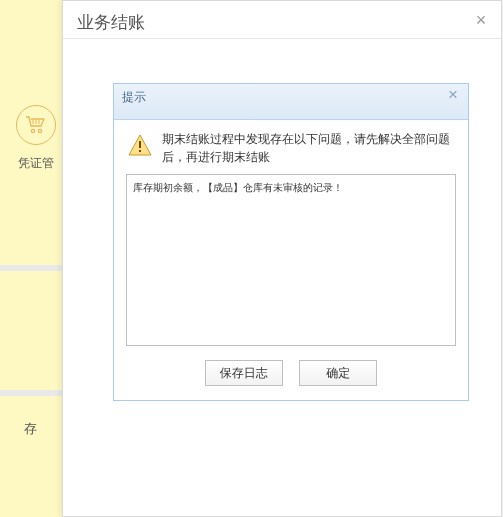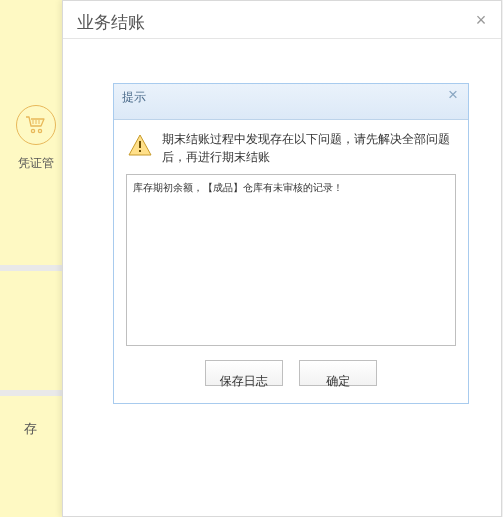--- a/index.html
+++ b/index.html
@@ -19,21 +19,21 @@
 .prompt{position:absolute;left:50px;top:82px;width:356px;background:#fff;border:1px solid #a8cbee}
 .prompt-head{height:36px;background:linear-gradient(#eaf2fb,#dce9f7);border-bottom:1px solid #bcd3ea;position:relative}
 .prompt-title{position:absolute;left:8px;top:5px;font-size:12px;color:#4b6b8b}
 .prompt-close{position:absolute;right:6px;top:3px;width:18px;height:18px;cursor:pointer;color:#8aa7c2;font-size:17px;line-height:16px;text-align:center}
 .prompt-body{padding:10px 12px 14px 12px}
 .msg-row{display:flex}
 .warn-icon{flex:none;width:28px;height:28px;margin-right:8px;margin-top:2px}
 .msg-text{font-size:12px;color:#333;line-height:18px}
 .details{margin-top:8px;width:100%;height:172px;border:1px solid #bfbfbf;background:#fff;font-size:10px;color:#333;resize:none;font-family:inherit;padding:4px 6px;outline:none;overflow-y:scroll;line-height:18px}
 .btn-row{margin-top:10px;text-align:center}
-.btn{display:inline-block;min-width:78px;height:26px;line-height:24px;border:1px solid #bfbfbf;background:linear-gradient(#fff,#f2f2f2);font-size:12px;color:#333;margin:0 6px;cursor:pointer;padding:8px 10px}
+.btn{display:inline-block;min-width:78px;height:26px;line-height:24px;border:1px solid #bfbfbf;background:linear-gradient(#fff,#f2f2f2);font-size:12px;color:#333;margin:0 6px;cursor:pointer;padding:0 10px}
 </style>
 </head>
 <body>
 
 <div class="bg">
   <div class="bg-icon-wrap">
     <span class="cart-icon">
       <svg width="22" height="20" viewBox="0 0 22 20">
         <path d="M1 2h3l2 9h10l3-7H6" fill="none" stroke="#e8b85a" stroke-width="1.3" stroke-linejoin="round"></path>
         <circle cx="8" cy="16" r="1.6" fill="none" stroke="#e8b85a" stroke-width="1.3"></circle>

